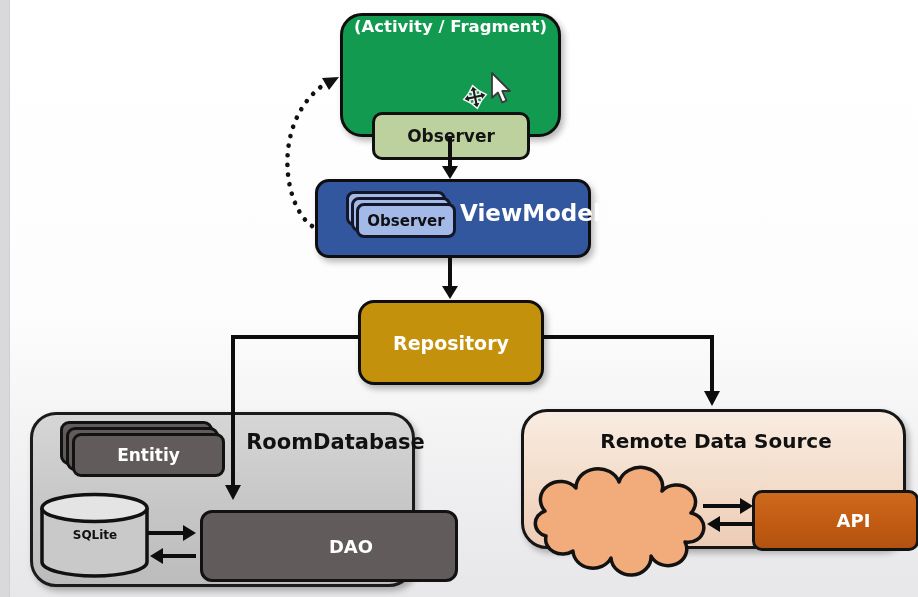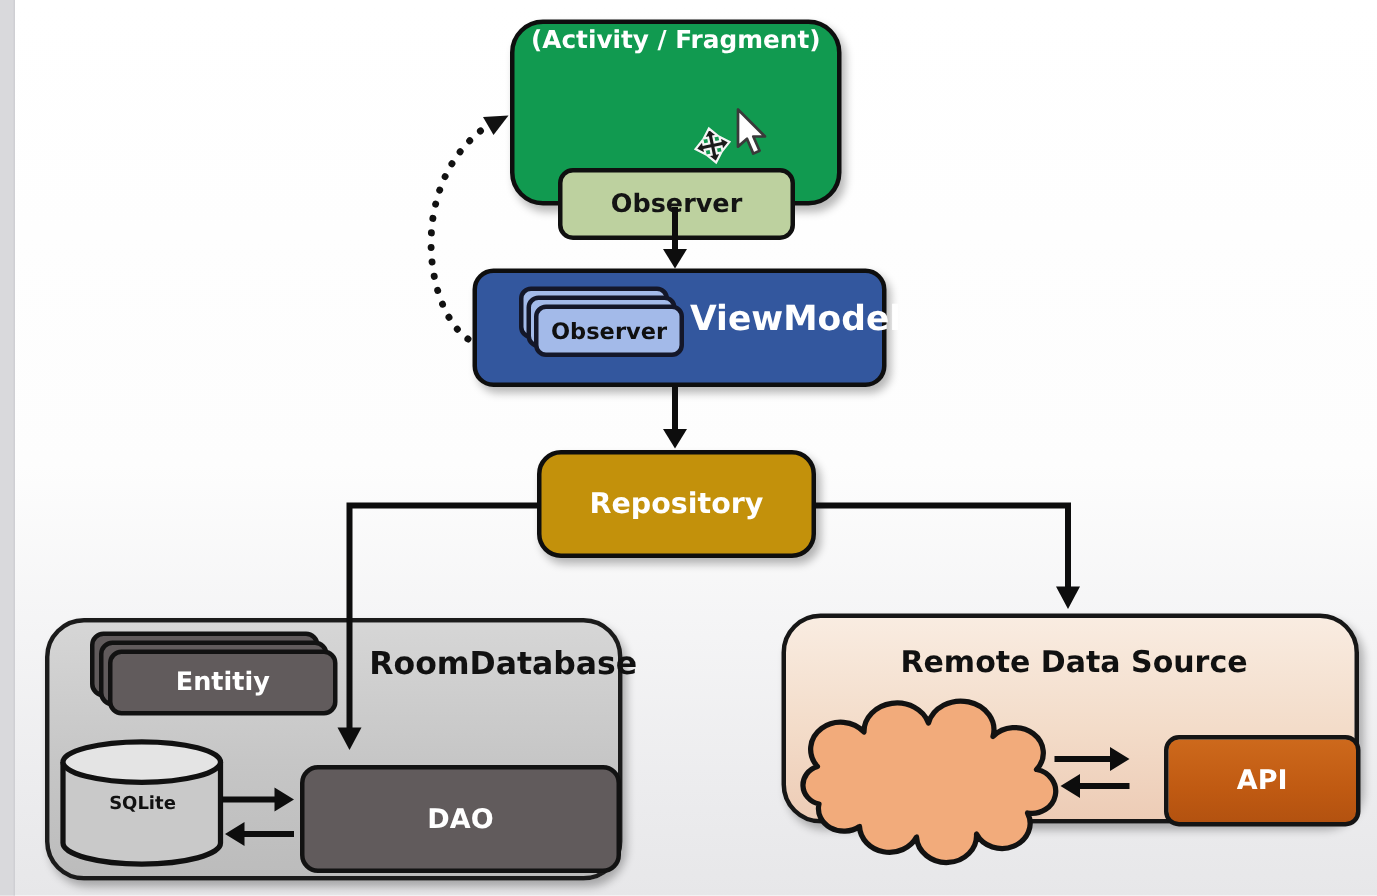--- a/index.html
+++ b/index.html
@@ -49,21 +49,21 @@
   }
   #ld-back{left:28px;top:9px;}
   #ld-mid{left:33px;top:15px;}
   #ld-front{
     left:38px;top:21px;display:flex;align-items:center;justify-content:center;
     color:#101010;font-size:15px;font-weight:bold;
   }
 
   
   #repository{
-    left:358px;top:300px;width:186px;height:72px;
+    left:358px;top:300px;width:186px;height:85px;
     background:#c3910b;border:3px solid #0e0e0e;border-radius:16px;
     color:#fff;font-size:19px;font-weight:bold;
     display:flex;align-items:center;justify-content:center;z-index:1;
   }
 
   
   #roomdatabase{
     left:30px;top:412px;width:385px;height:175px;
     background:linear-gradient(180deg,#d6d6d6 0%,#c6c6c6 55%,#bcbcbc 100%);
     border:3.5px solid #1b1b1b;border-radius:26px;z-index:1;
@@ -79,43 +79,43 @@
   #ent-back{left:27px;top:6px;}
   #ent-mid{left:33px;top:12px;}
   #ent-front{
     left:39px;top:18px;display:flex;align-items:center;justify-content:center;
     color:#fff;font-size:17px;font-weight:bold;
   }
   #dao{
     position:absolute;left:167px;top:95px;width:208px;height:66px;
     background:#615b5c;border:3px solid #121212;border-radius:12px;
     color:#fff;font-size:18px;font-weight:bold;
-    display:flex;align-items:center;justify-content:center;
+    display:flex;align-items:center;justify-content:center;padding-left:44px;
   }
   #sqlite-label{
     position:absolute;left:42px;top:528px;width:106px;text-align:center;
     color:#111;font-size:12px;font-weight:bold;z-index:3;
   }
 
   
   #remote{
     left:521px;top:409px;width:385px;height:140px;
     background:linear-gradient(180deg,#f9ece1 0%,#f3dcc9 55%,#edccb6 100%);
     border:3.5px solid #161616;border-radius:26px;z-index:1;
   }
   #remote-title{
     position:absolute;left:42px;top:17px;width:300px;text-align:center;
     color:#111;font-size:20px;font-weight:bold;
   }
   #api{
-    position:absolute;left:252px;top:78px;width:125px;height:55px;
+    position:absolute;left:228px;top:78px;width:125px;height:55px;
     background:linear-gradient(180deg,#cd691c 0%,#c05a12 60%,#b35210 100%);
     border:3px solid #141414;border-radius:10px;
     color:#fff;font-size:18px;font-weight:bold;
-    display:flex;align-items:center;justify-content:center;
+    display:flex;align-items:center;justify-content:center;padding-left:36px;
   }
   #cloud-label{
     position:absolute;left:560px;top:496px;width:124px;text-align:center;
     color:#111;font-size:19px;font-weight:bold;line-height:23px;z-index:3;
   }
 
   
   #shapes-svg{position:absolute;left:0;top:0;z-index:2;pointer-events:none;}
   #arrows-svg{position:absolute;left:0;top:0;z-index:4;pointer-events:none;}
   #cursor-svg{position:absolute;left:0;top:0;z-index:5;pointer-events:none;}

